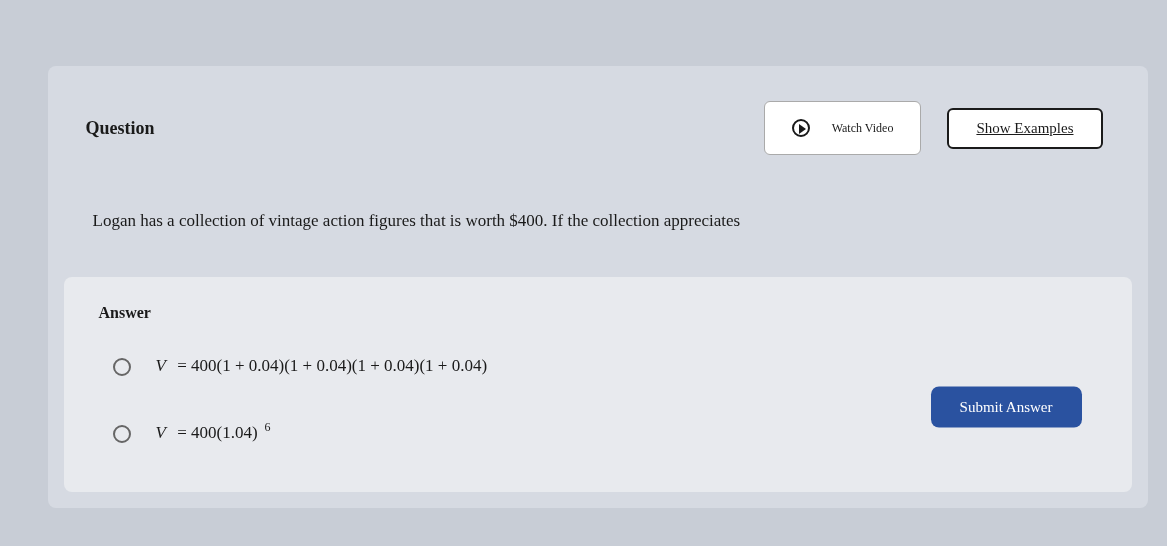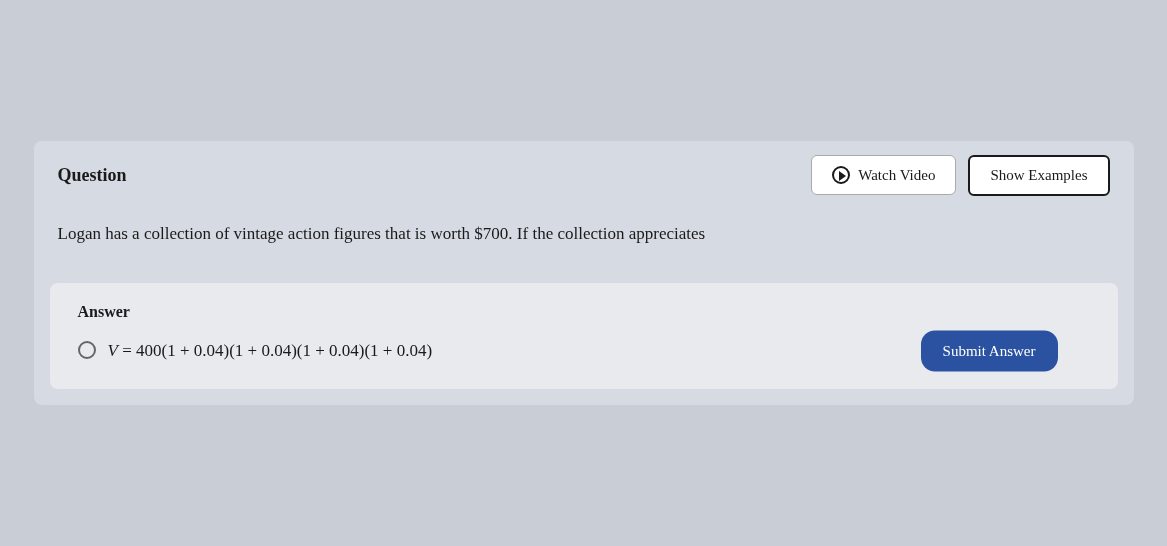--- a/index.html
+++ b/index.html
@@ -1,17 +1,17 @@
 <!DOCTYPE html>
 <html><head>
   <meta charset="utf-8">
   <style>
     * {
       box-sizing: border-box;
-      margin: 0;
+      margin: 7px;
       padding: 0;
     }
 
     body {
       font-family: Georgia, 'Times New Roman', serif;
       background-color: #c8cdd6;
       width: 1167px;
       height: 546px;
       display: flex;
       align-items: center;
@@ -48,36 +48,37 @@
     }
 
     .btn-watch-video {
       display: flex;
       align-items: center;
       gap: 8px;
       padding: 10px 20px;
       background-color: #ffffff;
       border: 1px solid #aaa;
       border-radius: 6px;
-      font-size: 15px;
+      font-size: 12px;
       color: #1a1a1a;
       cursor: pointer;
       font-family: Georgia, serif;
     }
 
     .btn-show-examples {
       padding: 10px 20px;
       background-color: #ffffff;
       border: 2px solid #1a1a1a;
       border-radius: 6px;
       font-size: 15px;
       color: #1a1a1a;
       cursor: pointer;
       font-family: Georgia, serif;
       font-weight: 500;
+      text-decoration: underline;
     }
 
     .play-icon {
       display: inline-block;
       width: 18px;
       height: 18px;
       border: 2px solid #1a1a1a;
       border-radius: 50%;
       position: relative;
       flex-shrink: 0;
@@ -102,70 +103,70 @@
       font-size: 17px;
       line-height: 1.6;
       color: #1a1a1a;
       font-family: Georgia, serif;
     }
 
     .answer-section {
       background-color: #e8eaee;
       border-radius: 8px;
       margin: 16px 16px 16px 16px;
-      padding: 20px 44px 28px 28px;
+      padding: 20px 32px 28px 28px;
     }
 
     .answer-label {
       font-size: 16px;
       font-weight: bold;
       color: #1a1a1a;
       margin-bottom: 20px;
       font-family: Georgia, serif;
     }
 
     .answer-options {
       display: flex;
       flex-direction: column;
       gap: 16px;
       position: relative;
     }
 
     .answer-option {
       display: flex;
-      align-items: flex-start;
-      gap: 12px;
+      align-items: flex-end;
+      gap: 4px;
       cursor: pointer;
     }
 
     .radio-circle {
       width: 18px;
       height: 18px;
       border: 2px solid #666;
       border-radius: 50%;
       flex-shrink: 0;
       background-color: transparent;
     }
 
     .option-text {
       font-size: 17px;
       color: #1a1a1a;
       font-family: Georgia, serif;
     }
 
     .submit-btn {
       position: absolute;
-      right: 16px;
+      right: 4px;
       top: 50%;
       transform: translateY(-50%);
       padding: 12px 22px;
       background-color: #2a52a0;
       color: #ffffff;
       border: none;
-      border-radius: 14px;
+      border-radius: 8px;
       font-size: 15px;
       cursor: pointer;
       font-family: Georgia, serif;
     }
 
     sup {
       font-size: 12px;
     }
   </style>
 </head>
@@ -180,37 +181,43 @@
         <span>Watch Video</span>
       </button>
       <button class="btn-show-examples">
         <span>Show Examples</span>
       </button>
     </div>
   </div>
 
   <div class="question-body">
     <p class="question-text">
-      <span>Logan has a collection of vintage action figures that is worth $700. If the collection appreciates</span><br>
+      <span>Logan has a collection of vintage action figures that is worth $400. If the collection appreciates</span><br>
     </p>
   </div>
 
   <div class="answer-section">
     <div class="answer-label">Answer</div>
     <div class="answer-options">
 
       <div class="answer-option">
         <div class="radio-circle"></div>
         <span class="option-text">
           <i>V</i> = 400(1 + 0.04)(1 + 0.04)(1 + 0.04)(1 + 0.04)
         </span>
       </div>
 
 
 
+      <div class="answer-option">
+        <div class="radio-circle"></div>
+        <span class="option-text">
+          <i>V</i> = 400(1.04)<sup>6</sup>
+        </span>
+      </div>
 
       <button class="submit-btn">
         <span>Submit Answer</span>
       </button>
 
     </div>
   </div>
 </div>
 
 </body></html>

